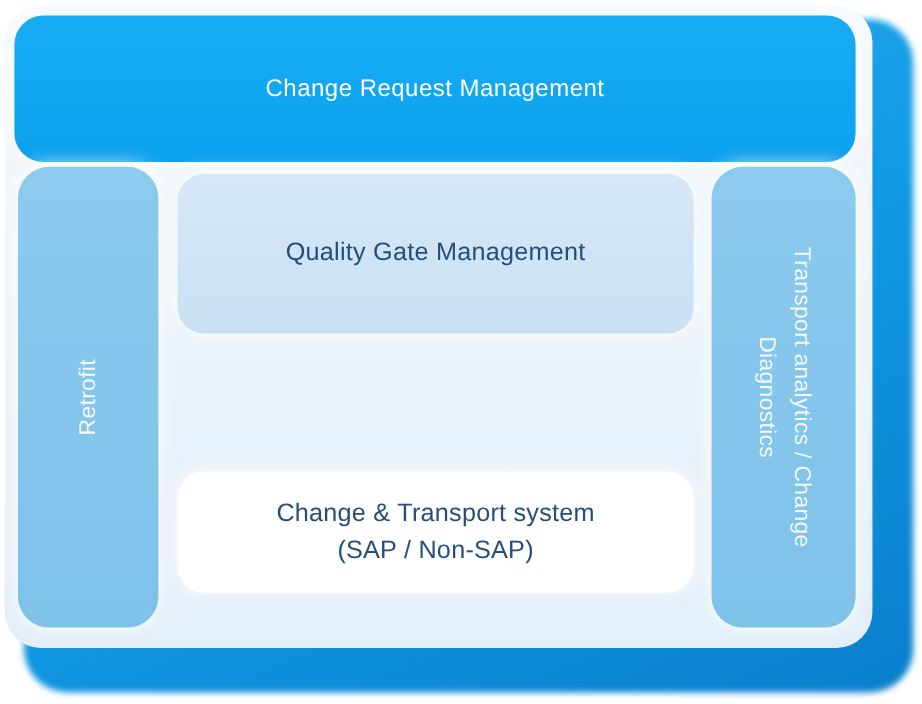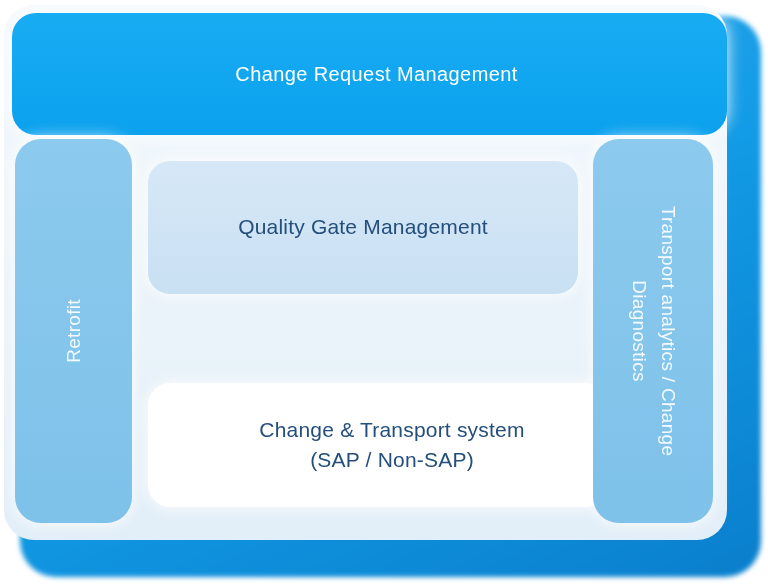--- a/index.html
+++ b/index.html
@@ -45,21 +45,20 @@
   .top-bar {
     left: 8px;
     top: 8px;
     width: 701px;
     height: 122px;
     border-radius: 24px;
     background: linear-gradient(180deg, #17ACF2 0%, #0CA1EE 100%);
     color: #FFFFFF;
     font-size: 20px;
     letter-spacing: 0.4px;
-    padding-left: 14px;
   }
   .sidebar {
     top: 134px;
     width: 117px;
     height: 384px;
     border-radius: 26px;
     background: linear-gradient(180deg, #8CCAEE 0%, #7EC1E9 100%);
     color: #F4FAFD;
     font-size: 19px;
     letter-spacing: 0.3px;
@@ -81,27 +80,27 @@
     left: 144px;
     width: 430px;
     border-radius: 22px;
     color: #244E7B;
     font-size: 21px;
     line-height: 1.45;
     white-space: pre-line;
     letter-spacing: 0.2px;
   }
   .qg {
-    top: 156px;
+    top: 140px;
     height: 133px;
     background: linear-gradient(180deg, #D6E8F7 0%, #C9E0F3 100%);
   }
   .white-block { background: #FFFFFF; }
   .ct  { top: 285px; height: 100px; }
-  .cts { top: 378px; height: 124px; padding-left: 29px; }
+  .cts { top: 388px; height: 101px; }
 </style>
 </head>
 <body>
 
 <div class="stage">
 
   <div class="panel-shadow"></div>
 
   <div class="panel">
 

